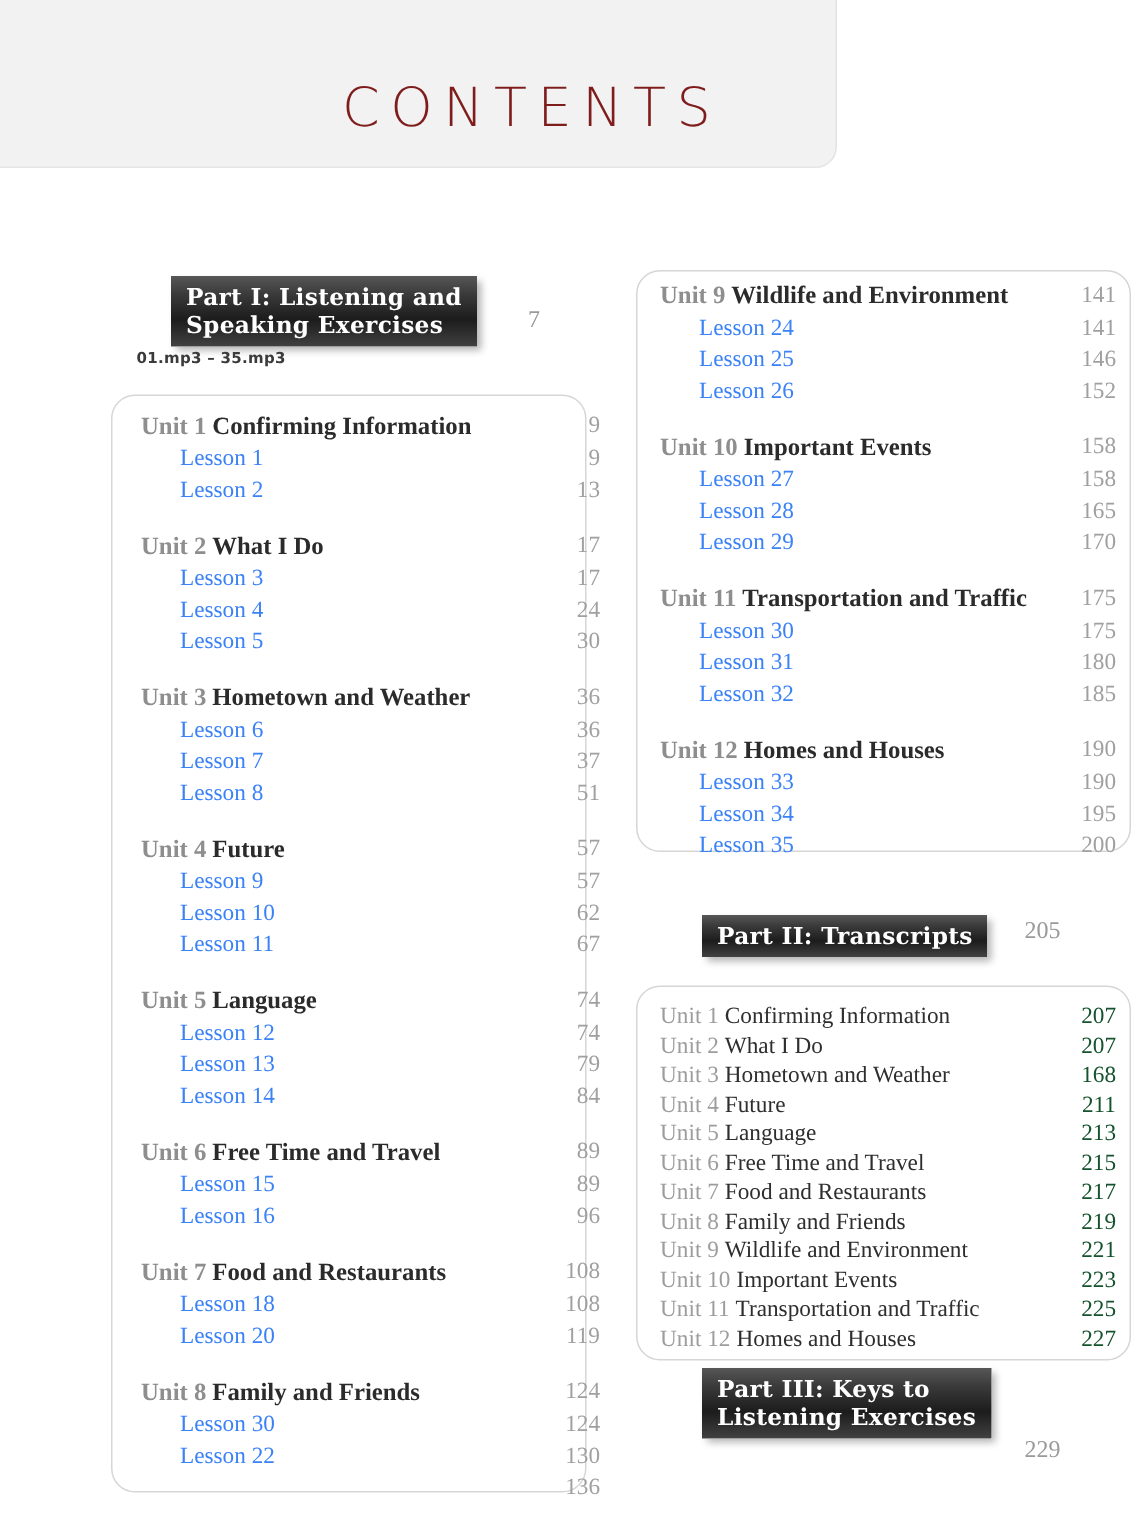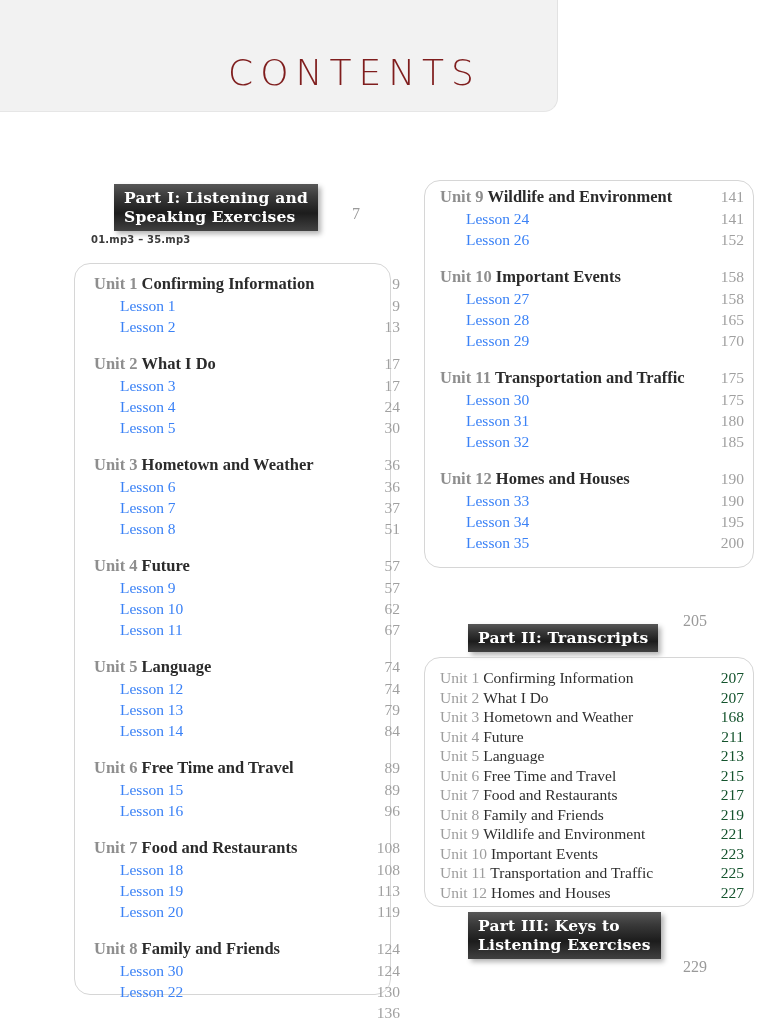--- a/index.html
+++ b/index.html
@@ -204,21 +204,20 @@
       <div class="unit-gap"></div>
       <div class="unit-block">
         <div class="row unit-row"><span class="unit-num">Unit 6</span> <span class="unit-title">Free Time and Travel</span><span class="pg">89</span></div>
         <div class="row"><span class="lesson-label">Lesson 15</span><span class="pg">89</span></div>
         <div class="row"><span class="lesson-label">Lesson 16</span><span class="pg">96</span></div>
       </div>
       <div class="unit-gap"></div>
       <div class="unit-block">
         <div class="row unit-row"><span class="unit-num">Unit 7</span> <span class="unit-title">Food and Restaurants</span><span class="pg">108</span></div>
         <div class="row"><span class="lesson-label">Lesson 18</span><span class="pg">108</span></div>
-        <div class="row"><span class="lesson-label">Lesson 19</span><span class="pg">113</span></div>
         <div class="row"><span class="lesson-label">Lesson 20</span><span class="pg">119</span></div>
       </div>
       <div class="unit-gap"></div>
       <div class="unit-block">
         <div class="row unit-row"><span class="unit-num">Unit 8</span> <span class="unit-title">Family and Friends</span><span class="pg">124</span></div>
         <div class="row"><span class="lesson-label">Lesson 30</span><span class="pg">124</span></div>
         <div class="row"><span class="lesson-label">Lesson 22</span><span class="pg">130</span></div>
         <div class="row">
           <span class="pg">136</span>
         </div>
@@ -227,20 +226,21 @@
 </div>
 
 <div id="right-column" class="column">
 
   <div class="round-box" style="left:16px; top:180px; width:330px; height:388px;"></div>
 
   <div id="right-units" style="position:absolute; left:32px; top:185px; width:312px;">
       <div class="unit-block">
         <div class="row unit-row"><span class="unit-num">Unit 9</span> <span class="unit-title">Wildlife and Environment</span><span class="pg">141</span></div>
         <div class="row"><span class="lesson-label">Lesson 24</span><span class="pg">141</span></div>
+        <div class="row"><span class="lesson-label">Lesson 25</span><span class="pg">146</span></div>
         <div class="row"><span class="lesson-label">Lesson 26</span><span class="pg">152</span></div>
       </div>
       <div class="unit-gap"></div>
       <div class="unit-block">
         <div class="row unit-row"><span class="unit-num">Unit 10</span> <span class="unit-title">Important Events</span><span class="pg">158</span></div>
         <div class="row"><span class="lesson-label">Lesson 27</span><span class="pg">158</span></div>
         <div class="row"><span class="lesson-label">Lesson 28</span><span class="pg">165</span></div>
         <div class="row"><span class="lesson-label">Lesson 29</span><span class="pg">170</span></div>
       </div>
       <div class="unit-gap"></div>
@@ -252,21 +252,21 @@
       </div>
       <div class="unit-gap"></div>
       <div class="unit-block">
         <div class="row unit-row"><span class="unit-num">Unit 12</span> <span class="unit-title">Homes and Houses</span><span class="pg">190</span></div>
         <div class="row"><span class="lesson-label">Lesson 33</span><span class="pg">190</span></div>
         <div class="row"><span class="lesson-label">Lesson 34</span><span class="pg">195</span></div>
         <div class="row"><span class="lesson-label">Lesson 35</span><span class="pg">200</span></div>
       </div>
     </div>
 
-  <div class="part-row" style="left:16px; top:624px;">
+  <div class="part-row" style="left:16px; top:610px;">
     <span class="part-banner">Part II: Transcripts</span>
   </div>
   <div class="part-page" style="left:275px; top:612px;">205</div>
 
   <div class="round-box" style="left:16px; top:657px; width:330px; height:250px;"></div>
 
   <div id="transcripts" style="position:absolute; left:32px; top:668px; width:312px;">
       <div class="trow"><span class="t-num">Unit 1</span> <span class="t-title">Confirming Information</span><span class="pg">207</span></div>
       <div class="trow"><span class="t-num">Unit 2</span> <span class="t-title">What I Do</span><span class="pg">207</span></div>
       <div class="trow"><span class="t-num">Unit 3</span> <span class="t-title">Hometown and Weather</span><span class="pg">168</span></div>

